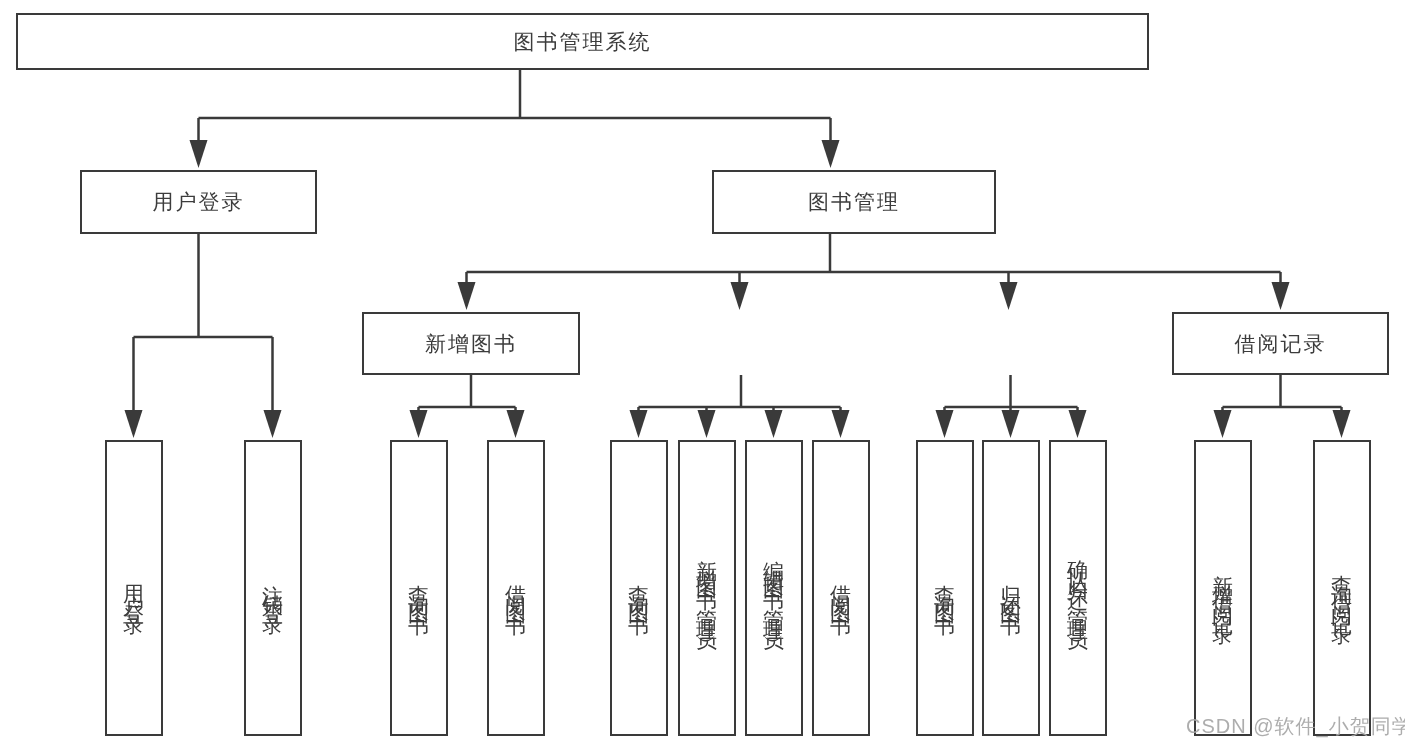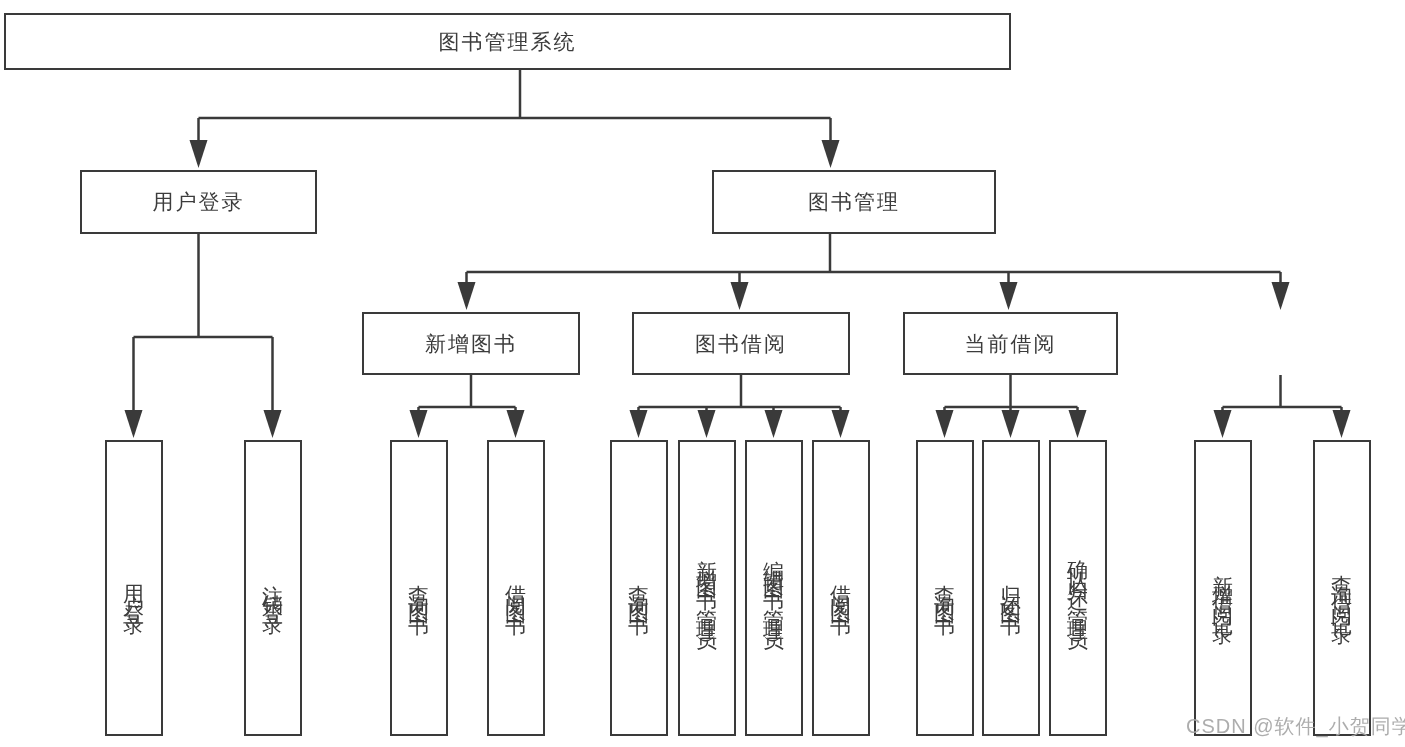--- a/index.html
+++ b/index.html
@@ -108,39 +108,36 @@
       <polygon points="764.5,410 782.5,410 773.5,438"></polygon>
       <polygon points="831.5,410 849.5,410 840.5,438"></polygon>
       <polygon points="935.5,410 953.5,410 944.5,438"></polygon>
       <polygon points="1001.5,410 1019.5,410 1010.5,438"></polygon>
       <polygon points="1068.5,410 1086.5,410 1077.5,438"></polygon>
       <polygon points="1213.5,410 1231.5,410 1222.5,438"></polygon>
       <polygon points="1332.5,410 1350.5,410 1341.5,438"></polygon>
     </g>
   </svg>
 
-  <div class="box" style="left:4px;top:13px;width:1007px;height:57px">
+  <div class="box" style="left:16px;top:13px;width:1133px;height:57px">
     <span class="lbl">图书管理系统</span>
   </div>
 
   <div class="box" style="left:80px;top:170px;width:237px;height:64px">
     <span class="lbl">用户登录</span>
   </div>
   <div class="box" style="left:712px;top:170px;width:284px;height:64px">
     <span class="lbl">图书管理</span>
   </div>
 
   <div class="box" style="left:362px;top:312px;width:218px;height:63px">
     <span class="lbl">新增图书</span>
   </div>
-  <div class="box" style="left:632px;top:312px;width:218px;height:63px">
-    <span class="lbl">图书借阅</span>
-  </div>
-  <div class="box" style="left:903px;top:312px;width:215px;height:63px">
-    <span class="lbl">当前借阅</span>
+  <div class="box" style="left:1172px;top:312px;width:217px;height:63px">
+    <span class="lbl">借阅记录</span>
   </div>
 
   <div class="box" style="left:105px;top:440px;width:58px;height:296px">
     <span class="vlbl">用户登录</span>
   </div>
   <div class="box" style="left:244px;top:440px;width:58px;height:296px">
     <span class="vlbl">注销登录</span>
   </div>
 
   <div class="box" style="left:390px;top:440px;width:58px;height:296px">

